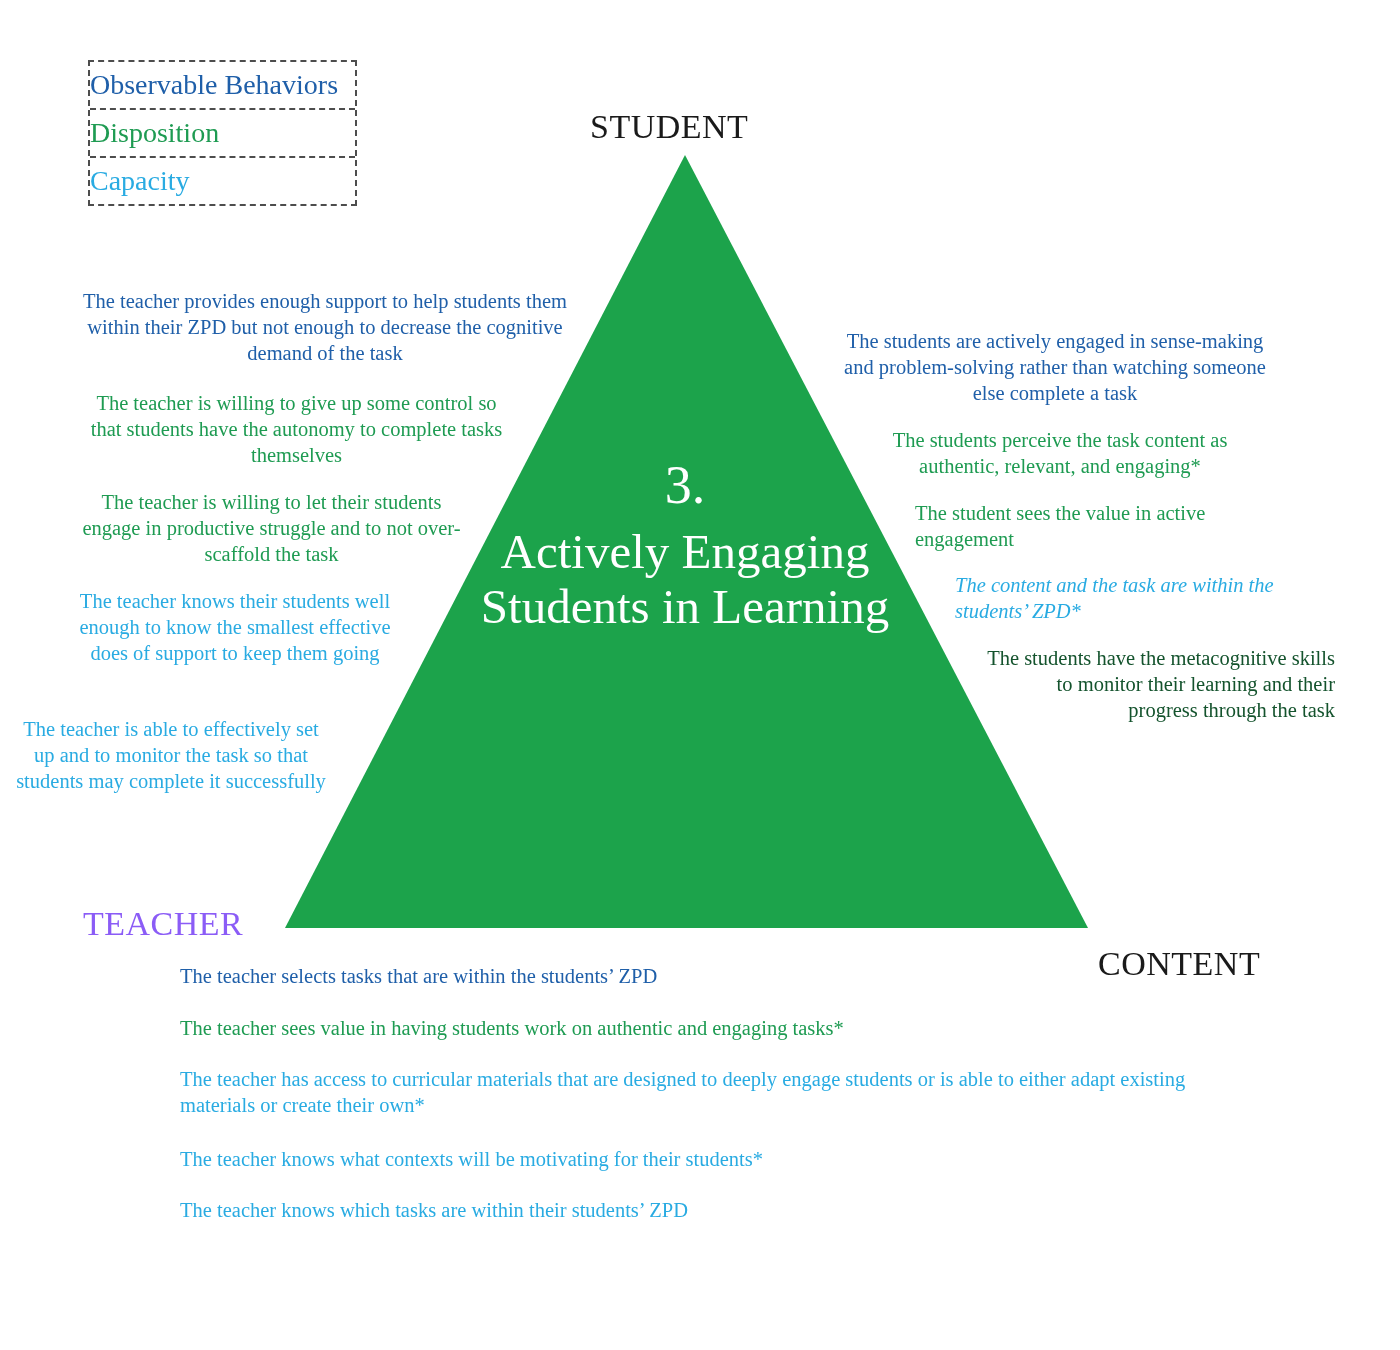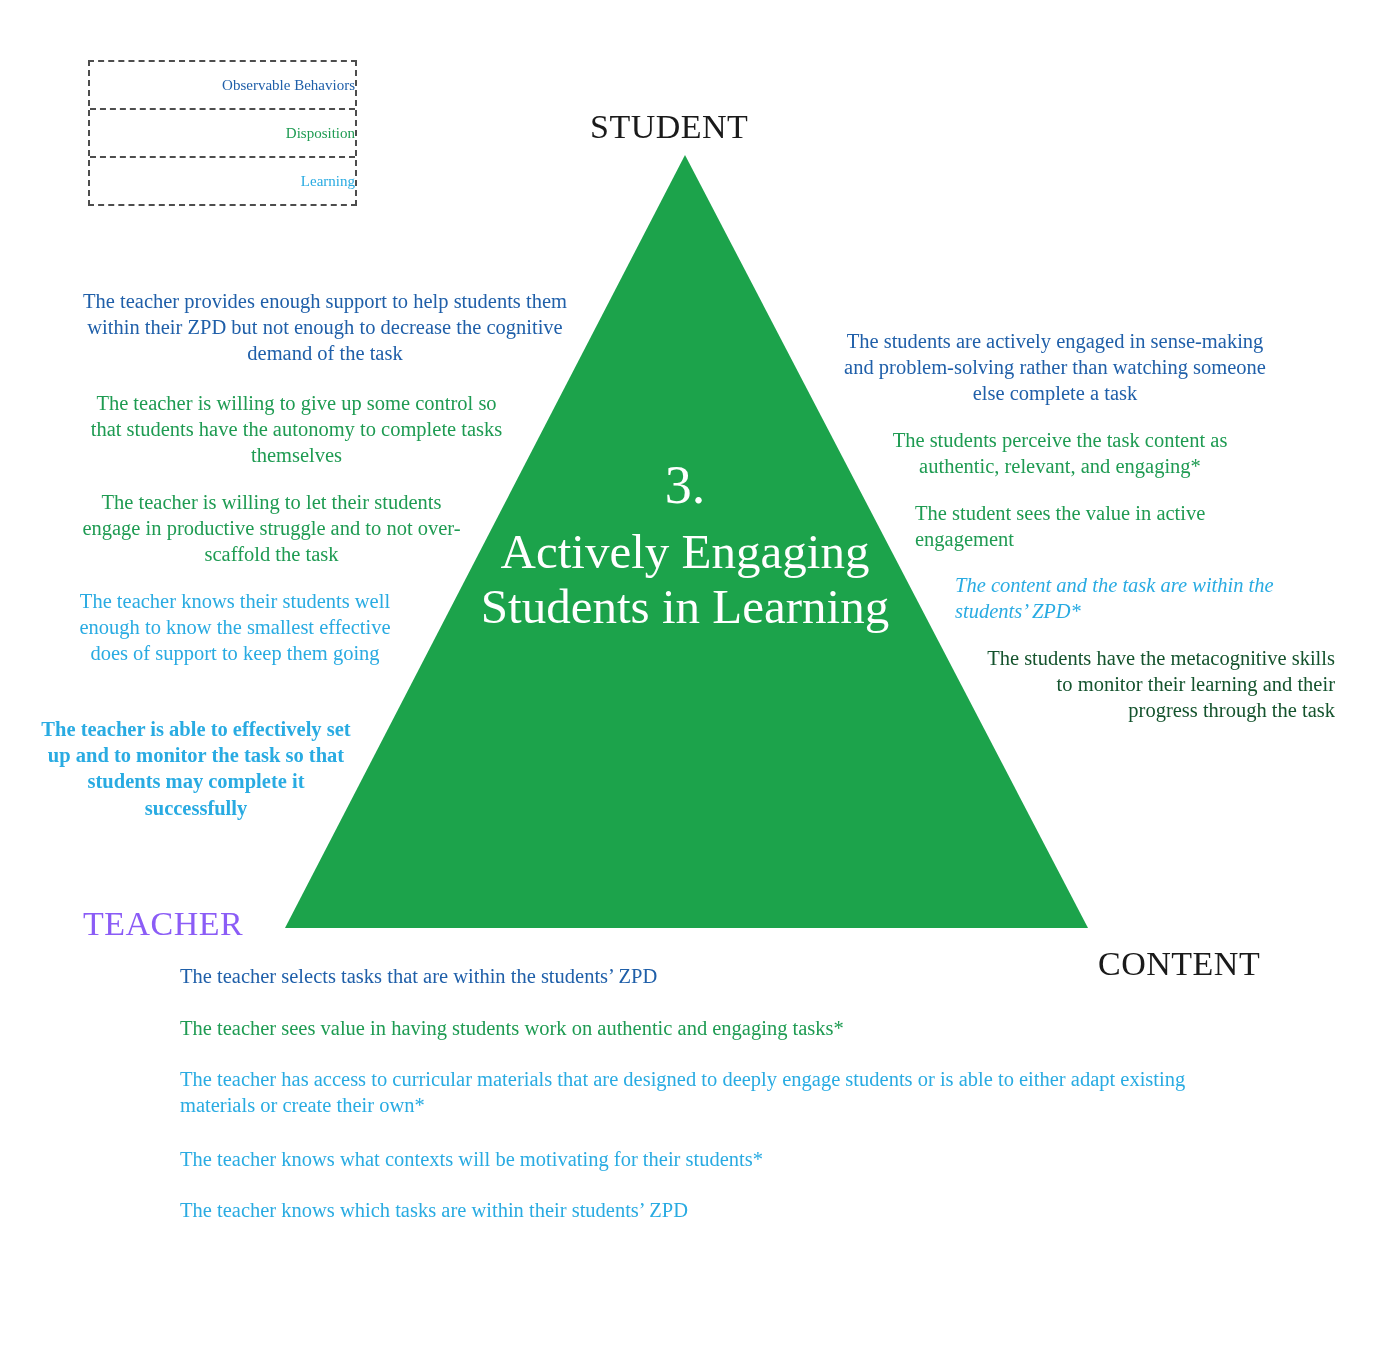--- a/index.html
+++ b/index.html
@@ -25,22 +25,22 @@
     height: 146px;
     border: 2px dashed #4d4d4d;
     box-sizing: border-box;
     display: flex;
     flex-direction: column;
   }
   .legend-row {
     flex: 1 1 0;
     display: flex;
     align-items: center;
-    justify-content: flex-end;
-    font-size: 15px;
+    justify-content: flex-start;
+    font-size: 28px;
     box-sizing: border-box;
   }
   .legend-row + .legend-row {
     border-top: 2px dashed #4d4d4d;
   }
 
   
   #triangle-wrap {
     position: absolute;
     left: 0;
@@ -87,21 +87,21 @@
 
   .note.align-right  { text-align: right; }
   .note.align-left   { text-align: left; }
   .note.align-center { text-align: center; }
 
   
   #note-l1 { left: 80px;  top: 288px; width: 490px; }
   #note-l2 { left: 80px;  top: 390px; width: 433px; }
   #note-l3 { left: 80px;  top: 489px; width: 383px; }
   #note-l4 { left: 60px;  top: 588px; width: 350px; }
-  #note-l5 { left: 36px;  top: 716px; width: 320px; font-weight: bold; }
+  #note-l5 { left: 11px;  top: 716px; width: 320px; }
 
   
   #note-r1 { left: 830px;  top: 328px; width: 450px; }
   #note-r2 { left: 860px;  top: 427px; width: 400px; }
   #note-r3 { left: 915px;  top: 500px; width: 340px; }
   #note-r4 { left: 955px;  top: 572px; width: 335px; font-style: italic; }
   #note-r5 { left: 985px;  top: 645px; width: 350px; }
 
   
   .note.bottom { left: 180px; width: 1040px; text-align: left; }
@@ -117,21 +117,21 @@
 <div id="canvas">
 
   <div id="legend">
     <div class="legend-row">
       <span style="color:#1f5fa9">Observable Behaviors</span>
     </div>
     <div class="legend-row">
       <span style="color:#1e9b52">Disposition</span>
     </div>
     <div class="legend-row">
-      <span style="color:#29abe2">Learning</span>
+      <span style="color:#29abe2">Capacity</span>
     </div>
   </div>
 
   <svg id="triangle-wrap" viewBox="0 0 1400 1350" width="1400" height="1350">
     <polygon id="tri-poly" points="685,155 1088,928 285,928" fill="#1ca34b"></polygon>
   </svg>
 
   <div class="vertex-label" id="label-student" style="color: rgb(26, 26, 26);">STUDENT</div>
   <div class="vertex-label" id="label-teacher" style="color: #8b5cf6;">TEACHER</div>
   <div class="vertex-label" id="label-content" style="color: rgb(26, 26, 26);">CONTENT</div>

